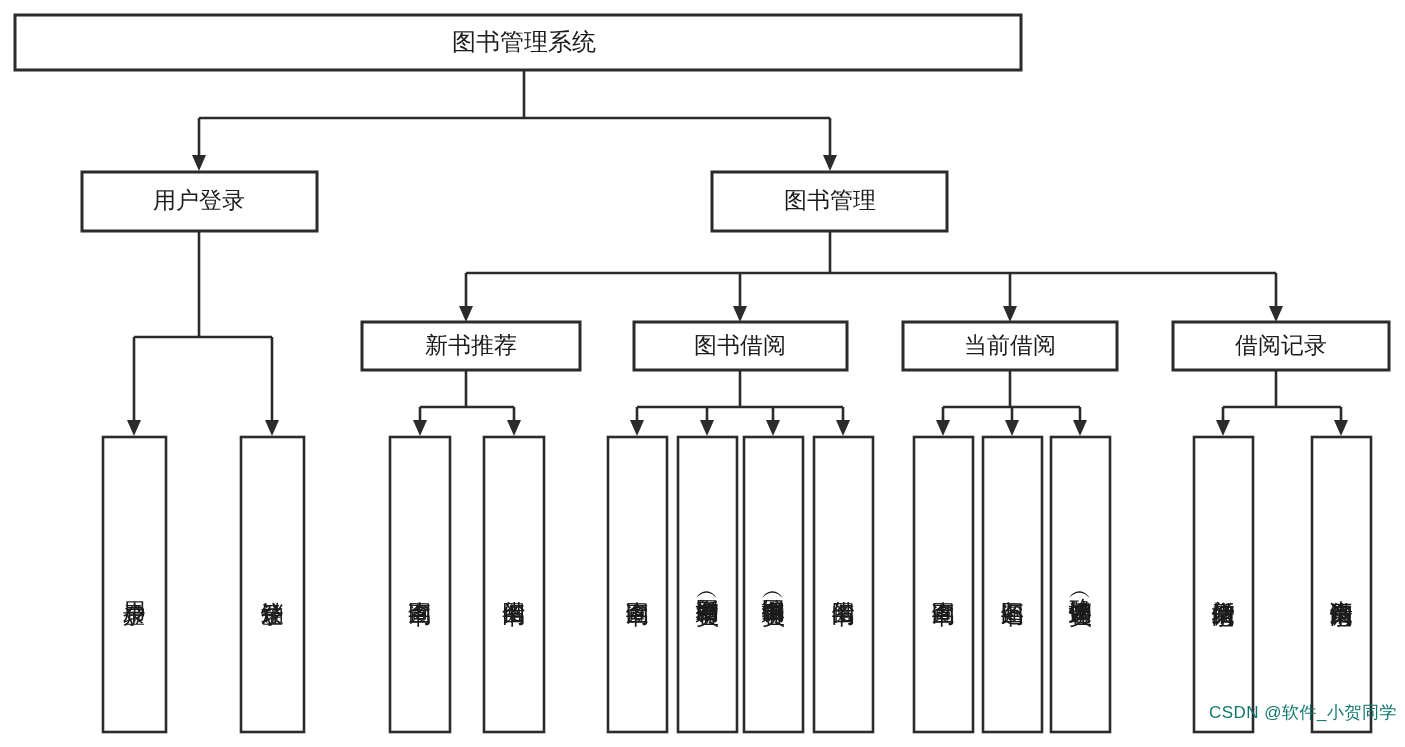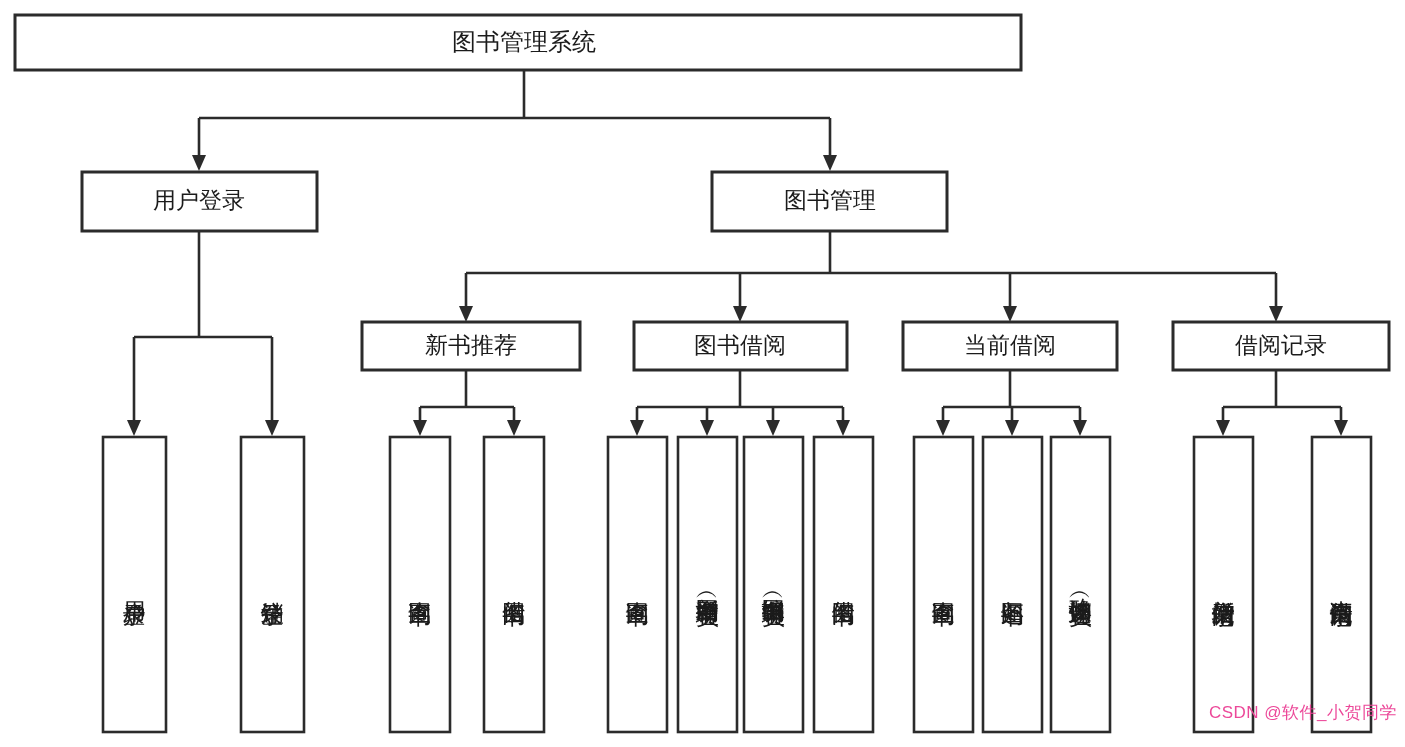--- a/index.html
+++ b/index.html
@@ -74,21 +74,21 @@
     letter-spacing: 1px;
     white-space: nowrap;
     pointer-events: none;
   }
   #watermark {
     position: absolute;
     right: 8px;
     bottom: 6px;
     font-family: "Liberation Sans", "DejaVu Sans", sans-serif;
     font-size: 17px;
-    color: #ec4899;
+    color: #0f766e;
     letter-spacing: 0.5px;
     user-select: none;
   }
 </style>
 </head>
 <body>
 
 <div id="diagram-root">
 
   <svg id="tree-svg" viewBox="0 0 1405 747">

